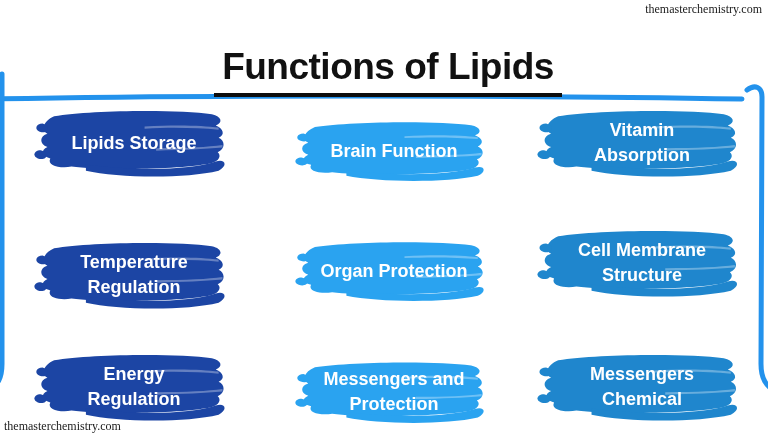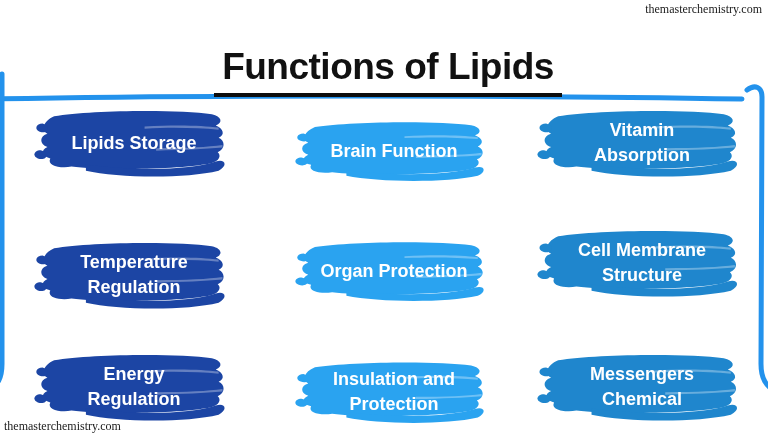--- a/index.html
+++ b/index.html
@@ -138,21 +138,21 @@
       <div>Energy</div>
       <div>Regulation</div>
     </div>
   </div>
 
   <div class="tile t8" style="color: rgb(42, 163, 240);">
     <svg class="brush" viewBox="0 0 210 76" preserveAspectRatio="none">
         <use href="#brush"></use>
       </svg>
     <div class="lines">
-      <div>Insulation and</div>
+      <div>Messengers and</div>
       <div>Protection</div>
     </div>
   </div>
 
   <div class="tile t9" style="color: rgb(31, 134, 205);">
     <svg class="brush" viewBox="0 0 210 76" preserveAspectRatio="none">
         <use href="#brush"></use>
       </svg>
     <div class="lines">
       <div>Messengers</div>

